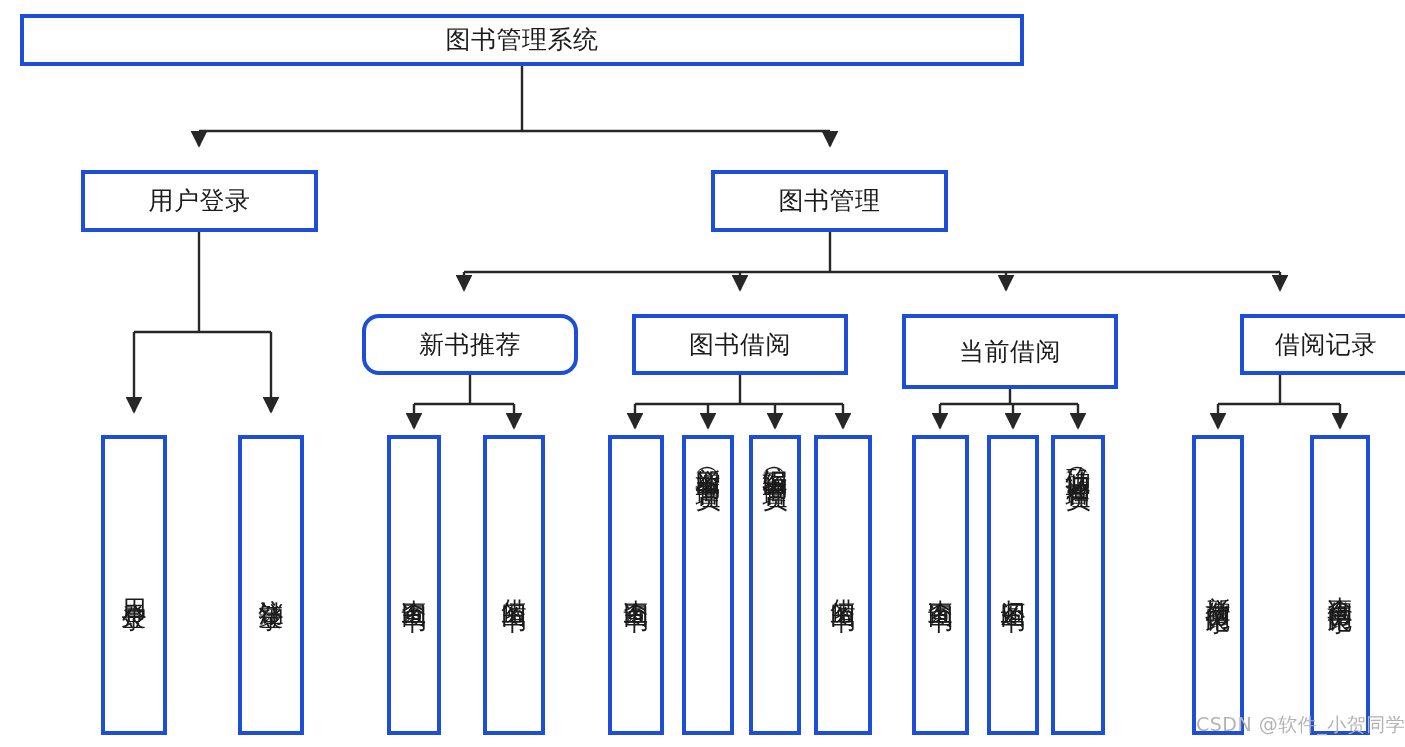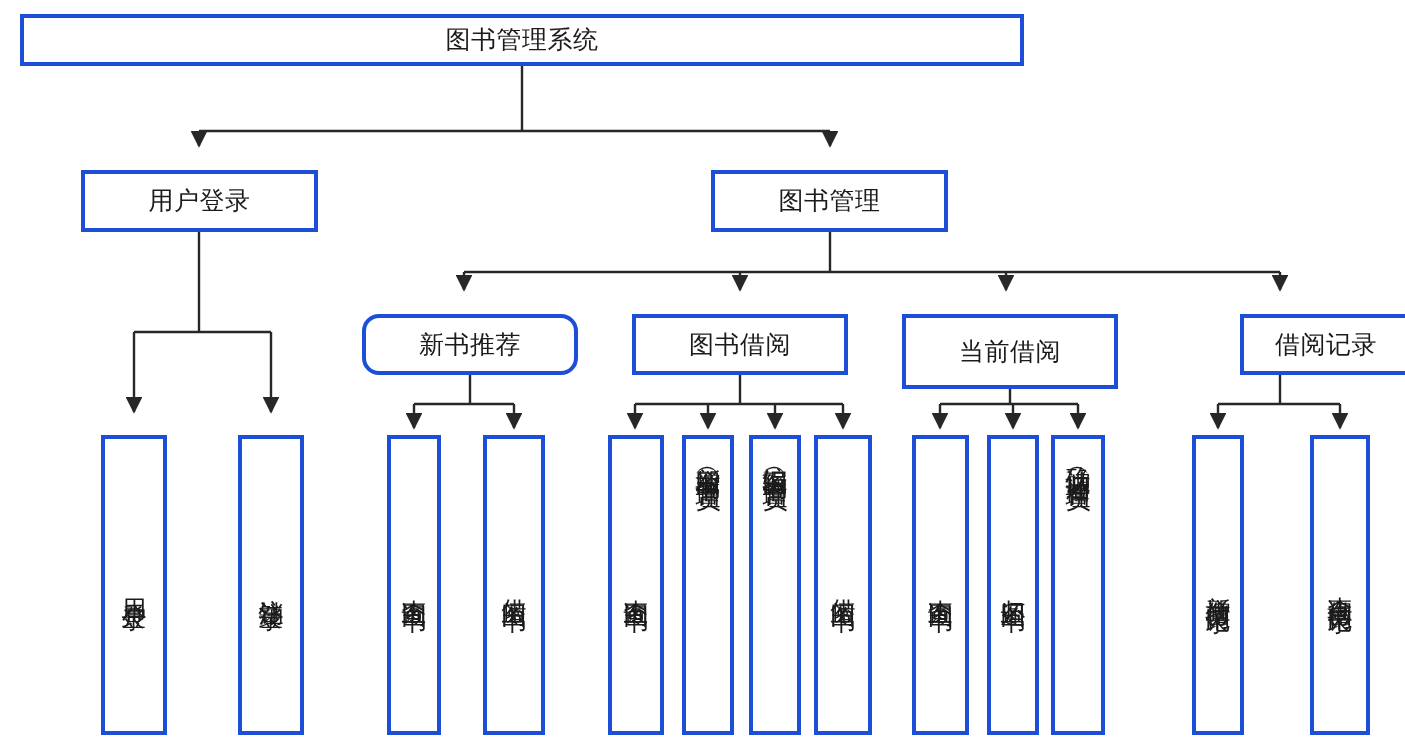--- a/index.html
+++ b/index.html
@@ -187,14 +187,15 @@
         <span class="label">确认归还（管理员）</span>
       </div>
       <div class="node v mid" style="left: 1192px; top: 435px; width: 52px; height: 300px;">
         <span class="label">新增借阅记录</span>
       </div>
       <div class="node v mid" style="left: 1310px; top: 435px; width: 60px; height: 300px;">
         <span class="label">查询借阅记录</span>
       </div>
     </div>
 
+  <div class="watermark" style="left: 1196px; top: 712px;">CSDN @软件_小贺同学</div>
 
 </div>
 
 </body></html>

